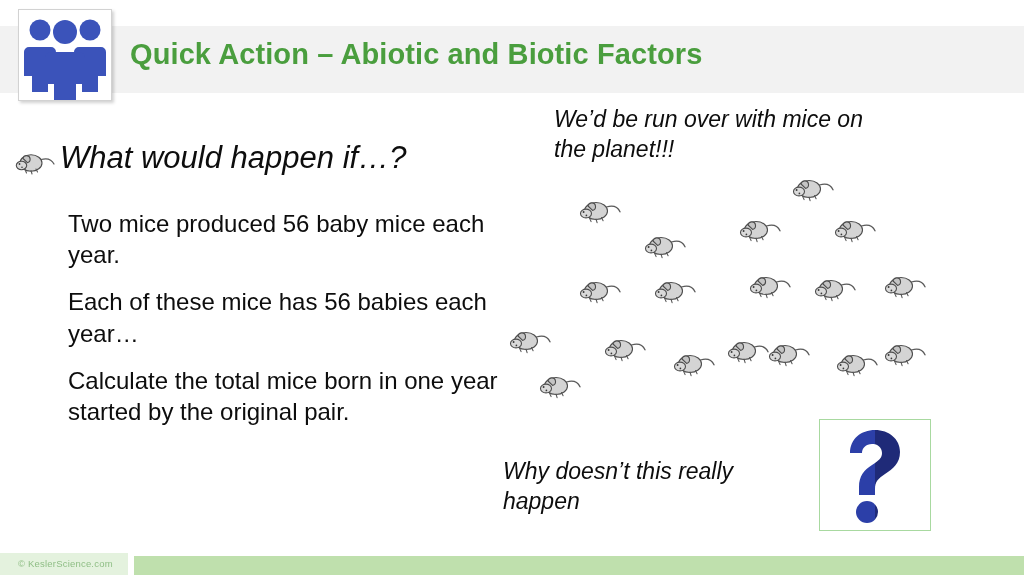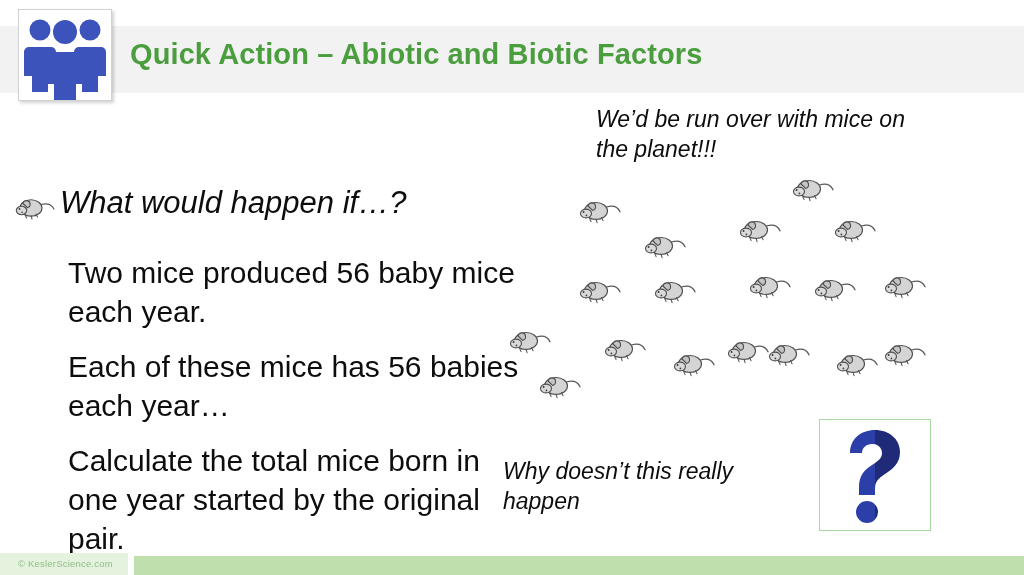--- a/index.html
+++ b/index.html
@@ -52,21 +52,20 @@
   
   #left-col {
     position: absolute;
     left: 12px;
     top: 140px;
     width: 510px;
   }
   .lead-row {
     position: relative;
     height: 52px;
-    margin-top: 45px;
   }
   #lead-bullet-icon {
     position: absolute;
     left: 2px;
     top: 8px;
     width: 44px;
     height: 30px;
   }
   #lead-text {
     position: absolute;
@@ -74,30 +73,30 @@
     top: 0;
     font-size: 31px;
     font-style: italic;
     font-weight: 400;
     color: #0d0d0d;
     white-space: nowrap;
   }
   .body-para {
     margin: 16px 0 14px 0;
     padding-left: 56px;
-    font-size: 30px;
+    font-size: 24px;
     line-height: 1.30;
     color: #0d0d0d;
   }
   #para-list { margin-top: 10px; }
 
   
   #caption-top {
     position: absolute;
-    left: 596px;
+    left: 554px;
     top: 104px;
     width: 330px;
     font-size: 23px;
     font-style: italic;
     line-height: 1.32;
     color: #0d0d0d;
   }
   #mice-field {
     position: absolute;
     left: 490px;

